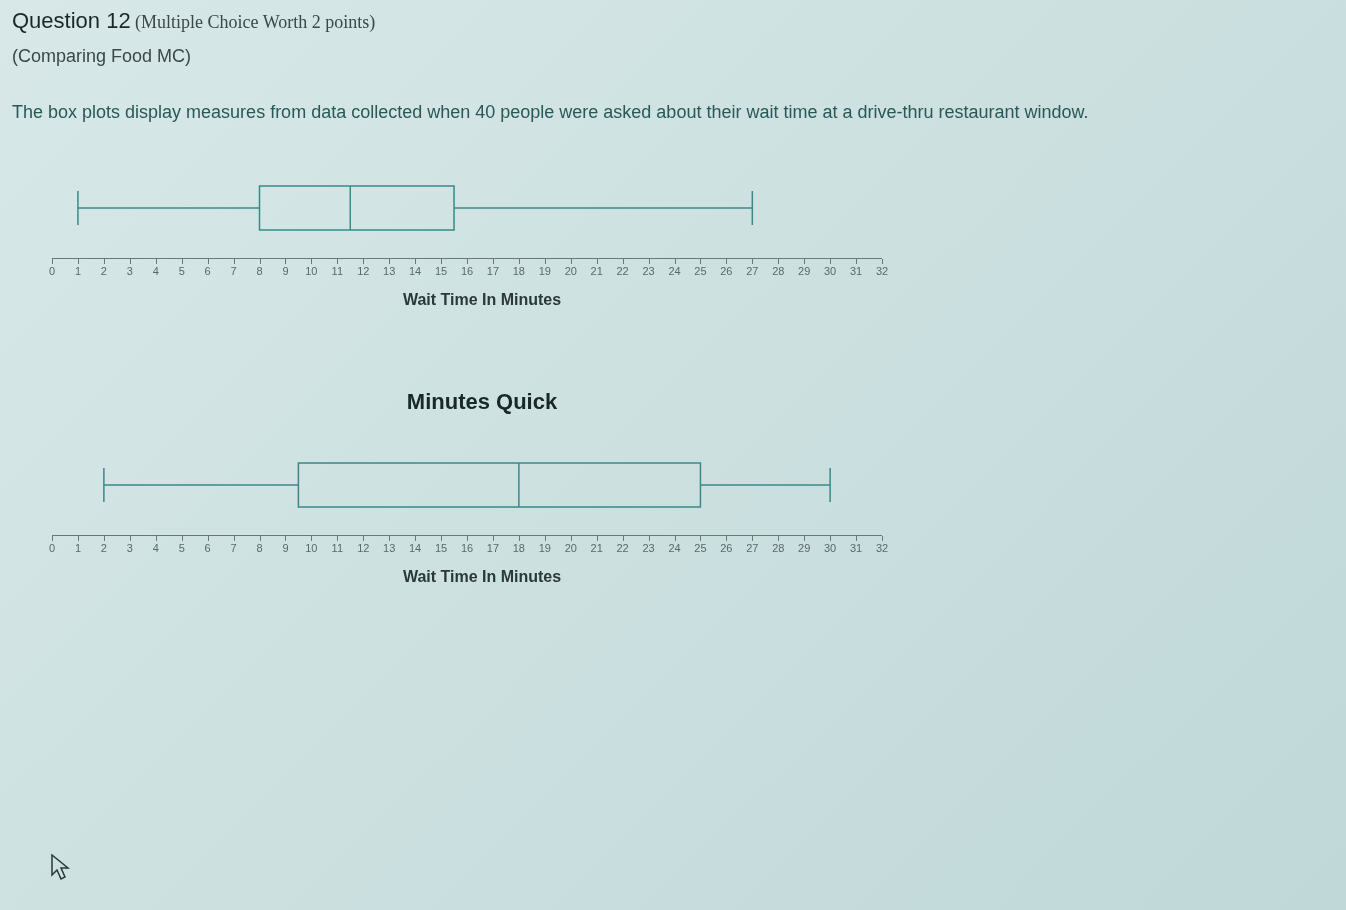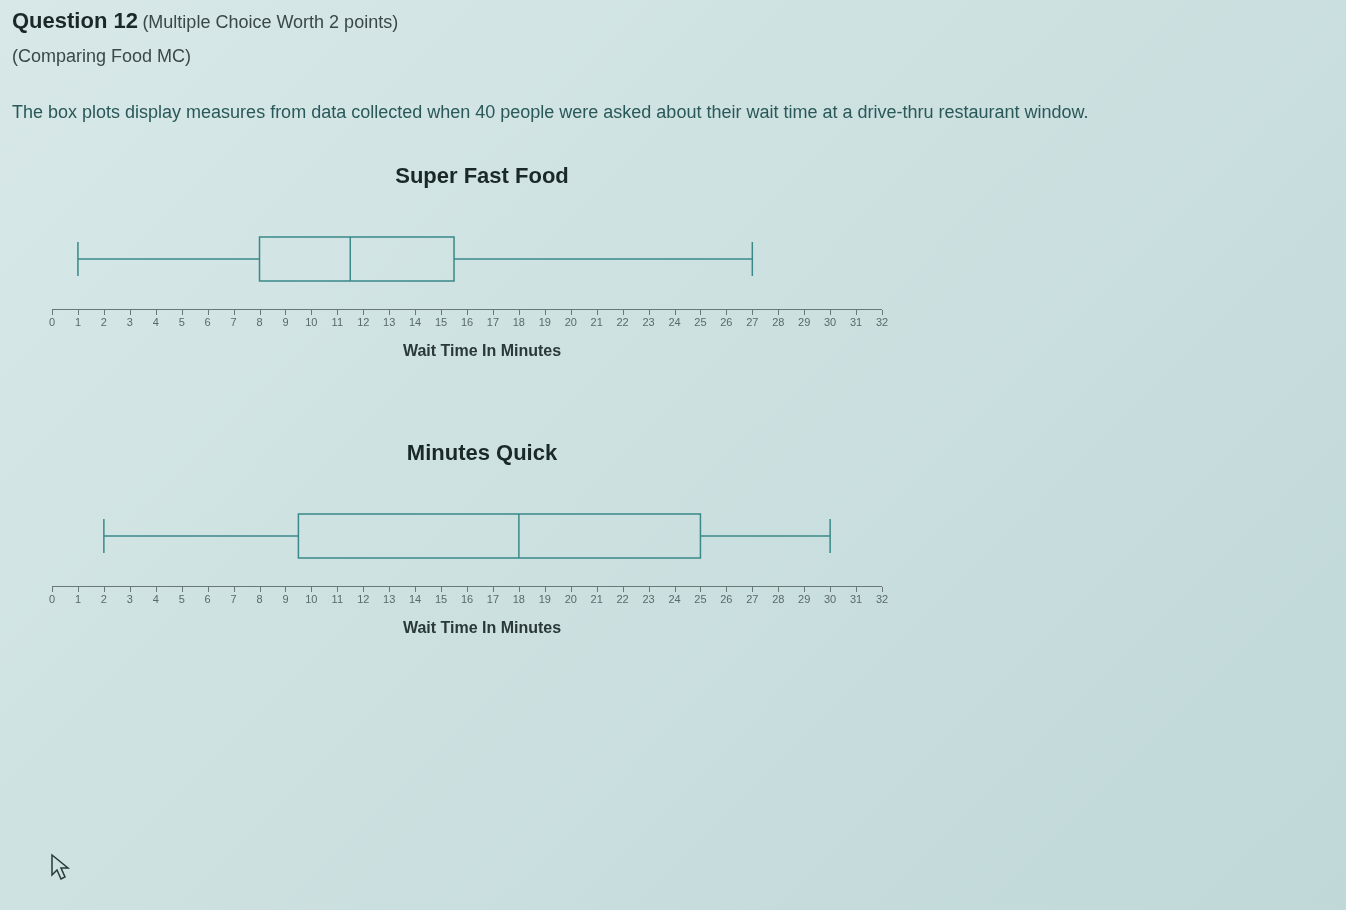--- a/index.html
+++ b/index.html
@@ -5,22 +5,22 @@
 * { box-sizing: border-box; margin: 0; padding: 0; }
 body {
   font-family: Arial, sans-serif;
   background: linear-gradient(135deg, #d8e8e8 0%, #c0d8d8 100%);
   padding: 8px 12px;
   width: 1346px;
   height: 910px;
   color: #2a3838;
 }
 .question-header { margin-bottom: 4px; }
-.question-num { font-size: 22px; font-weight: bold; color: #1a2828; display: inline; }
-.question-meta { font-size: 18px; color: #3a4848; display: inline; }
+.question-num { font-size: 22px; font-weight: normal; color: #1a2828; display: inline; }
+.question-meta { font-size: 18px; color: #3a4848; display: inline; font-family: Liberation Serif, serif; }
 .question-sub { font-size: 18px; color: #3a4848; margin-top: 12px; }
 .question-text { font-size: 18px; color: #2a5858; margin-top: 35px; margin-bottom: 40px; }
 .chart-container { margin: 20px 40px 40px 40px; }
 .chart-title { font-size: 22px; font-weight: bold; color: #1a2828; text-align: center; margin-left: 280px; width: 300px; margin-bottom: 25px; }
 .plot-area { position: relative; height: 90px; width: 830px; margin-bottom: 5px; }
 .boxplot svg { overflow: visible; }
 .axis-area { position: relative; width: 830px; height: 25px; border-top: 1px solid #6a7878; }
 .tick { position: absolute; top: 0; width: 1px; height: 5px; background: #6a7878; }
 .tick-label { position: absolute; top: 6px; font-size: 11px; color: #5a6868; transform: translateX(-50%); }
 .axis-label { font-size: 16px; color: #2a3838; text-align: center; margin-left: 280px; width: 300px; margin-top: 8px; font-weight: bold; }
@@ -30,21 +30,20 @@
 <body>
 
 <div class="question-header">
   <span class="question-num">Question 12</span>
   <span class="question-meta">(Multiple Choice Worth 2 points)</span>
 </div>
 <div class="question-sub">(Comparing Food MC)</div>
 <div class="question-text">The box plots display measures from data collected when 40 people were asked about their wait time at a drive-thru restaurant window.</div>
 
 <div class="chart-container">
-  <div class="chart-title">Super Fast Food</div>
   <div class="plot-area boxplot" id="plot-0"><svg width="830" height="90">
         <line x1="25.9375" x2="25.9375" y1="28" y2="62" stroke="#3a8888" stroke-width="1.5"></line>
         <line x1="700.3125" x2="700.3125" y1="28" y2="62" stroke="#3a8888" stroke-width="1.5"></line>
         <line x1="25.9375" x2="207.5" y1="45" y2="45" stroke="#3a8888" stroke-width="1.5"></line>
         <line x1="402.03125" x2="700.3125" y1="45" y2="45" stroke="#3a8888" stroke-width="1.5"></line>
         <rect x="207.5" y="23" width="194.53125" height="44" fill="none" stroke="#3a8888" stroke-width="1.5"></rect>
         <line x1="298.28125" x2="298.28125" y1="23" y2="67" stroke="#3a8888" stroke-width="1.5"></line>
       </svg></div>
   <div class="axis-area" id="axis-0">
       <div class="tick" style="left: 0px;"></div>

